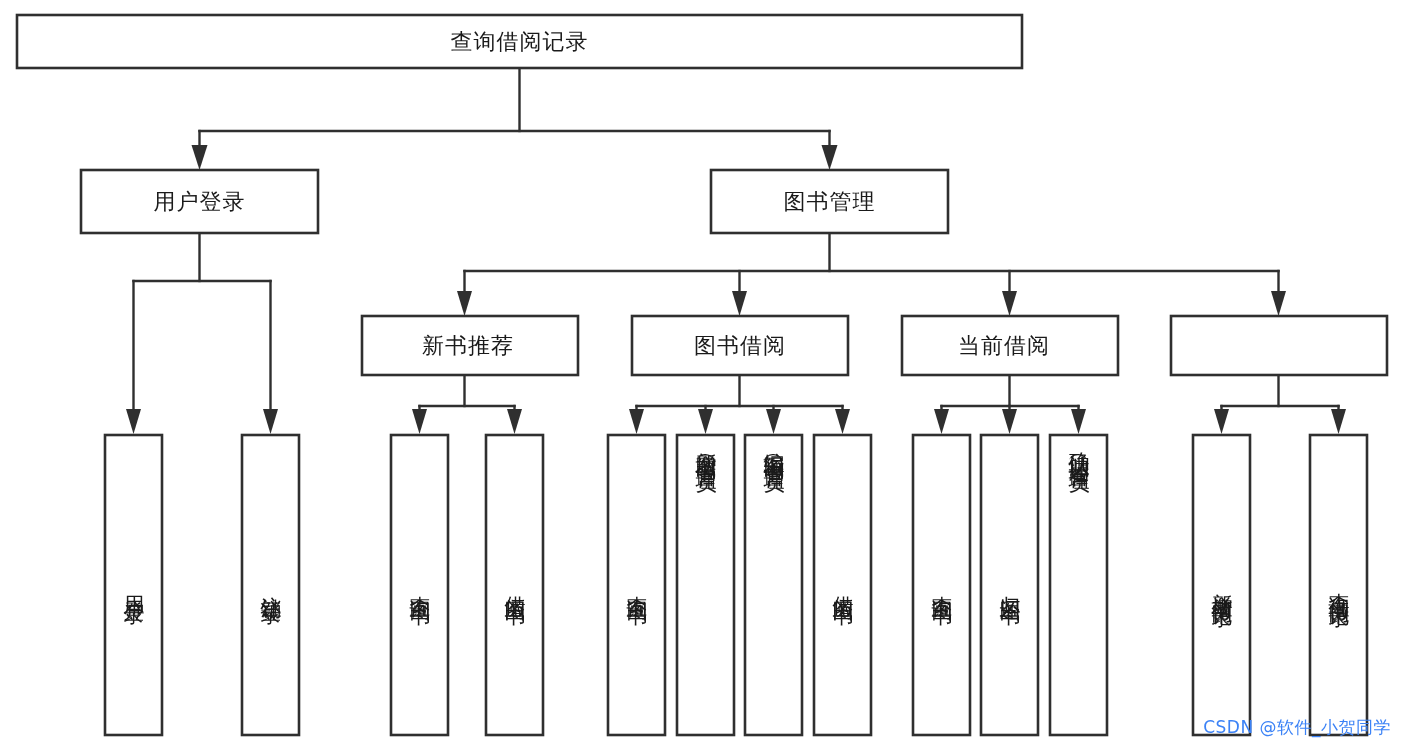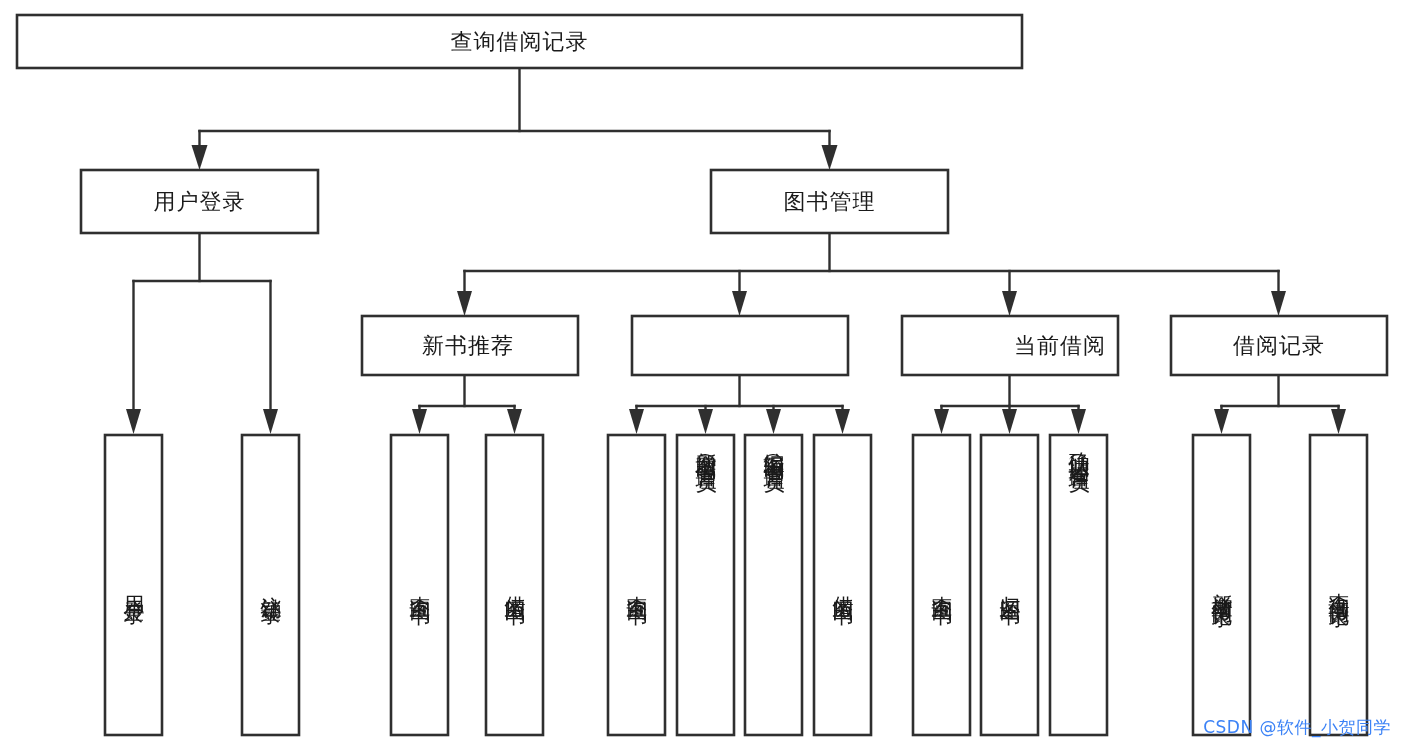--- a/index.html
+++ b/index.html
@@ -193,22 +193,22 @@
     <rect class="node-box" x="1193" y="435" width="57" height="300"></rect>
     <rect class="node-box" x="1310" y="435" width="57" height="300"></rect>
   </svg>
 
   <div class="hlabel-wrap" style="left:17px; top:15px; width:1005px; height:53px;">查询借阅记录</div>
 
   <div class="hlabel-wrap" style="left:81px; top:170px; width:237px; height:63px;">用户登录</div>
   <div class="hlabel-wrap" style="left:711px; top:170px; width:237px; height:63px;">图书管理</div>
 
   <div class="hlabel-wrap" style="left:362px; top:316px; width:212px; height:59px;">新书推荐</div>
-  <div class="hlabel-wrap" style="left:952px; top:316px; width:216px; height:59px;">当前借阅</div>
-  <div class="hlabel-wrap" style="left:1171px; top:316px; width:216px; height:59px;">借阅记录</div>
+  <div class="hlabel-wrap" style="left:632px; top:316px; width:216px; height:59px;">图书借阅</div>
+  <div class="hlabel-wrap" style="left:896px; top:316px; width:216px; height:59px;">当前借阅</div>
 
   <div class="vlabel-wrap" style="left:105px; top:435px; width:57px; height:300px;">
     <span class="vlabel-text">用户登录</span>
   </div>
   <div class="vlabel-wrap" style="left:242px; top:435px; width:57px; height:300px;">
     <span class="vlabel-text">注销登录</span>
   </div>
 
   <div class="vlabel-wrap" style="left:391px; top:435px; width:57px; height:300px;">
     <span class="vlabel-text">查询图书</span>

